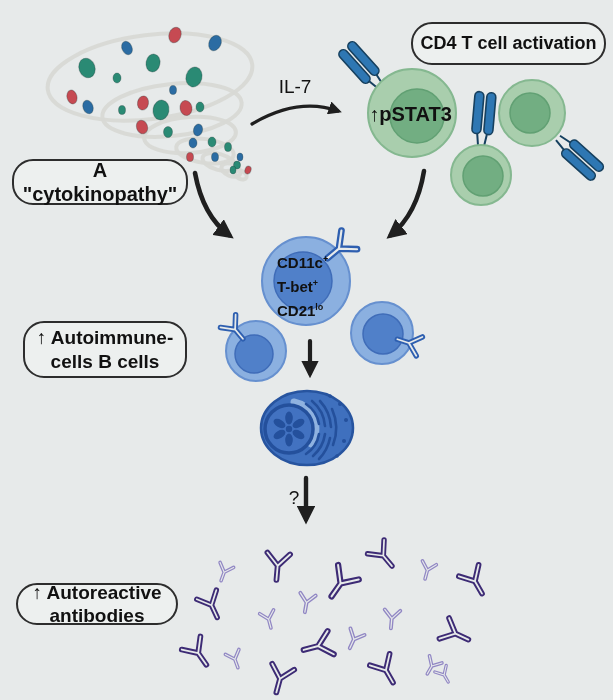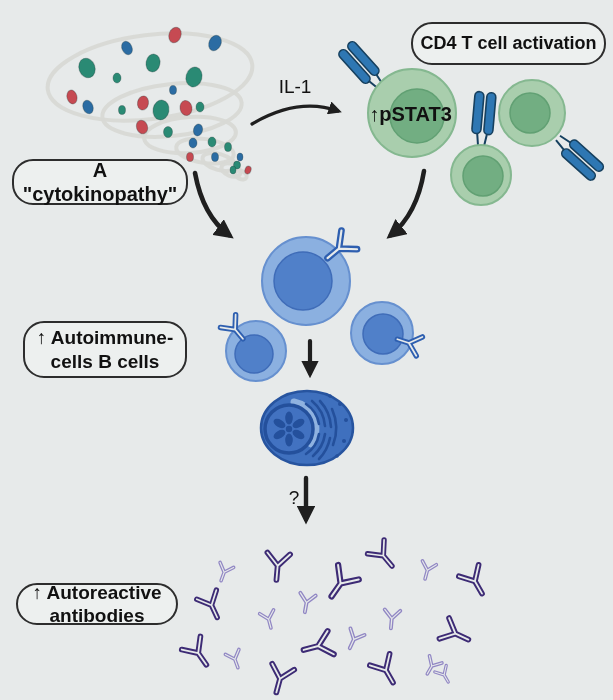--- a/index.html
+++ b/index.html
@@ -276,24 +276,29 @@
   </svg>
 
   <div class="label-box" id="cytokinopathy-box">
     <span>A "cytokinopathy"</span>
   </div>
 
   <div class="label-box" id="cd4-box">
     <span>CD4 T cell activation</span>
   </div>
 
-  <div class="free-text" id="il6-text">IL-1</div>
+  <div class="free-text" id="il6-text">IL-7</div>
 
   <div class="free-text" id="pstat3-text">↑pSTAT3</div>
 
+  <div id="bcell-markers">
+    <div><span>CD11c</span><sup>+</sup></div>
+    <div><span>T-bet</span><sup>+</sup></div>
+    <div><span>CD21</span><sup>lo</sup></div>
+  </div>
 
   <div class="label-box" id="autoimmune-box">
     <span>↑ Autoimmune-</span>
     <span>cells B cells</span>
   </div>
 
   <div class="free-text" id="question-text">?</div>
 
   <div class="label-box" id="autoreactive-box">
     <span>↑ Autoreactive</span>

